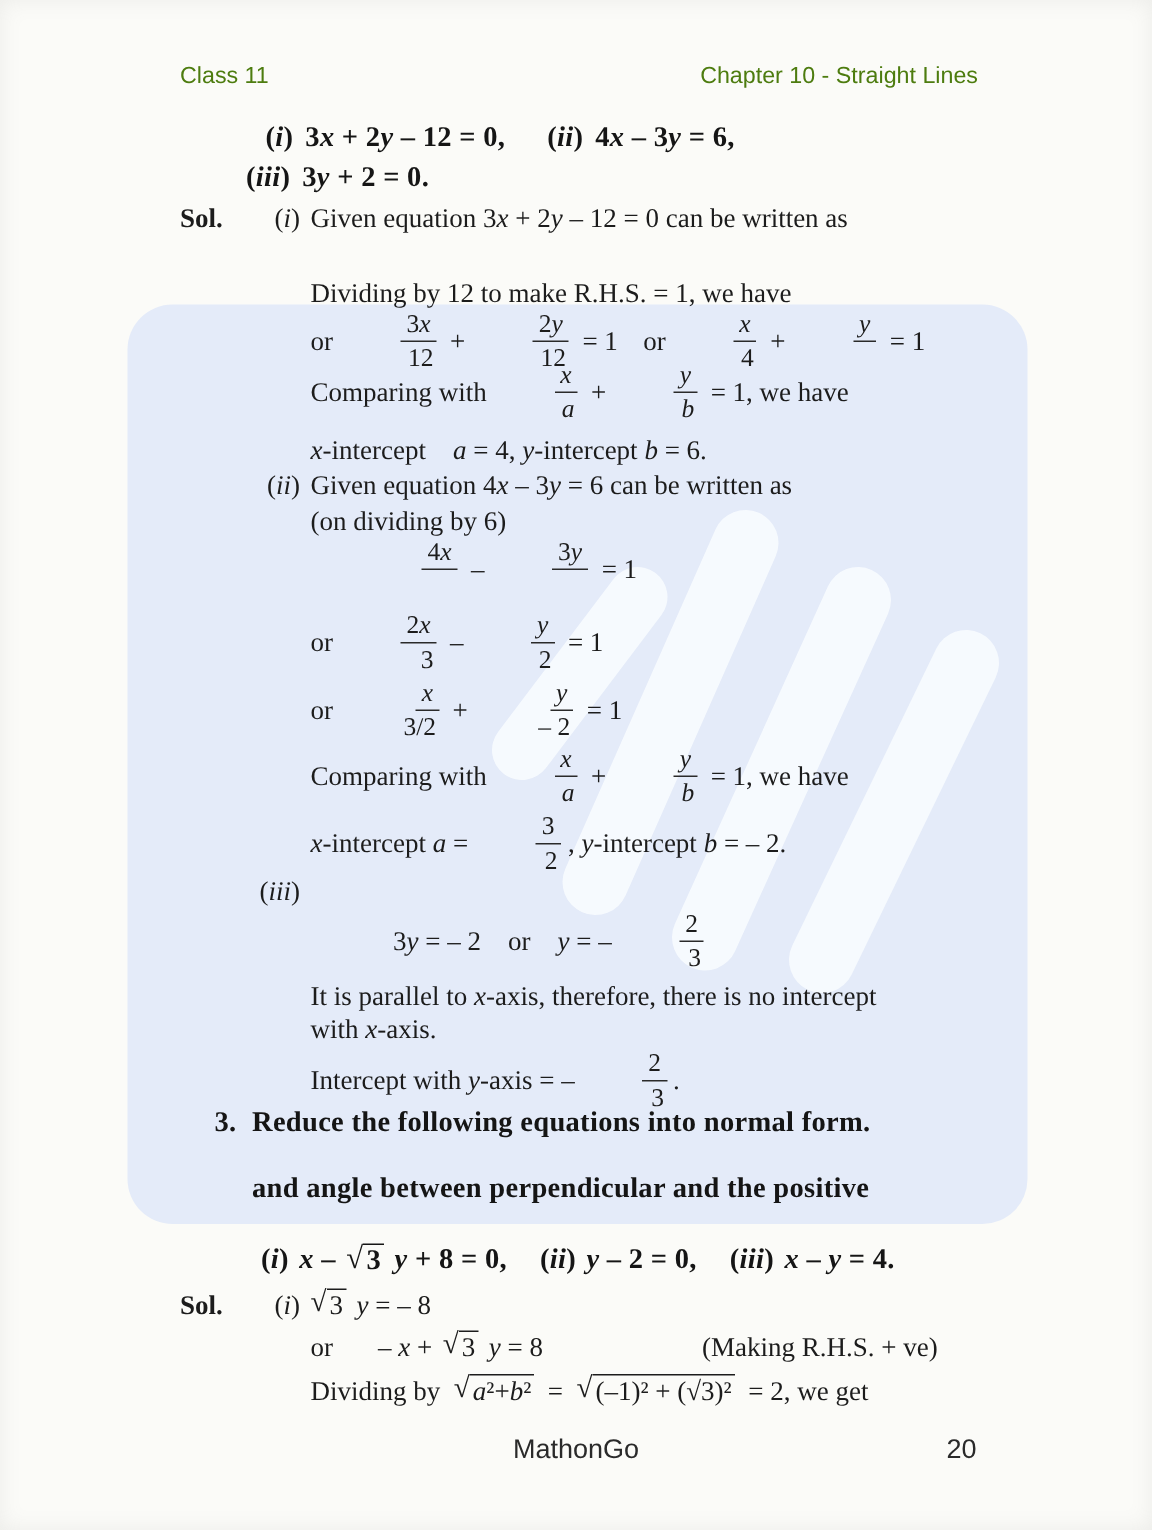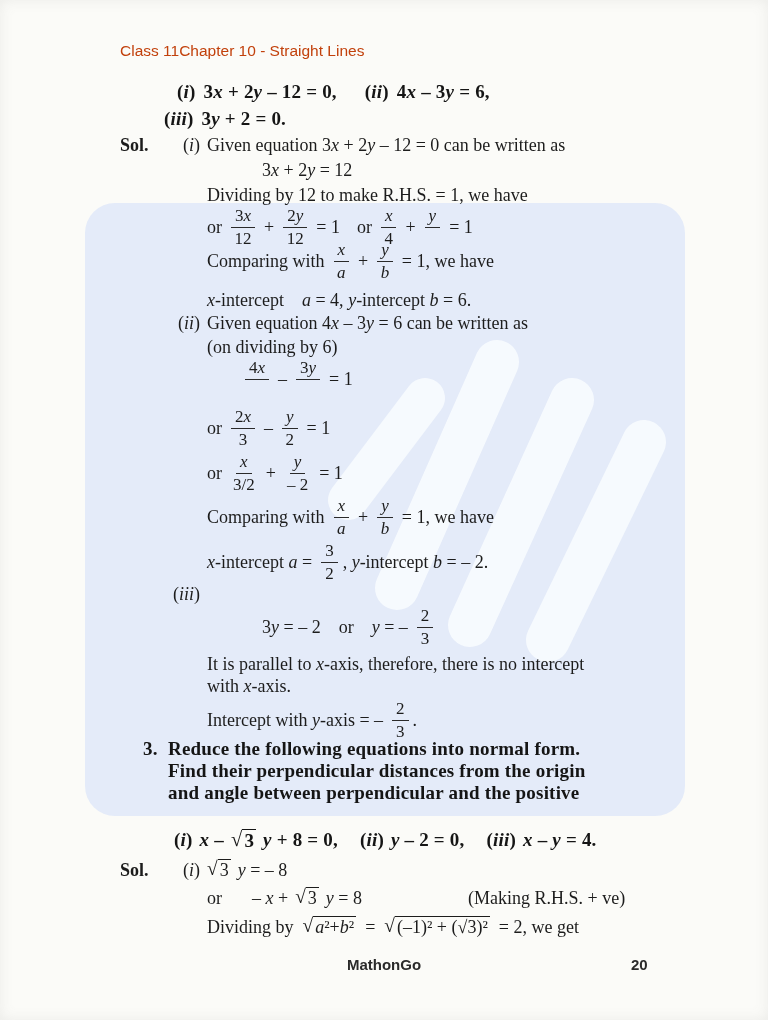--- a/index.html
+++ b/index.html
@@ -16,43 +16,43 @@
   }
   .hl-panel {
     position:absolute; left:85px; top:203px; width:600px; height:613px;
     background:var(--highlight,#e4ebf9); border-radius:30px;
   }
   .wm-svg { position:absolute; left:0; top:0; pointer-events:none; }
   .wm-stroke { stroke:var(--watermark,#f8fbfe); stroke-linecap:round; opacity:.93; fill:none; }
 
   .hdr {
     position:absolute; top:42px; left:120px; right:116px;
-    display:flex; justify-content:flex-start;
-    font-family:"Liberation Sans",sans-serif; font-size:15.5px; color:#c2410c;
+    display:flex; justify-content:space-between;
+    font-family:"Liberation Sans",sans-serif; font-size:15.5px; color:#4d7c0f;
   }
   .ftr {
     position:absolute; top:956px; left:0; width:768px; text-align:center;
-    font-family:"Liberation Sans",sans-serif; font-size:15px; color:#2a2a2a;font-weight:bold;
+    font-family:"Liberation Sans",sans-serif; font-size:18px; color:#2a2a2a;
   }
   .ftr .pgnum { position:absolute; left:631px; top:0; }
 
   .line { position:absolute; left:0; width:740px; height:24px; font-size:18px; line-height:23px; }
   .line > span { position:absolute; top:0; white-space:pre; }
   .mkcol { left:160px; width:40px; text-align:right; }
   .solcol { left:120px; font-weight:700; }
   .txcol { left:207px; }
 
   .frow { position:absolute; display:flex; align-items:center; gap:9px; font-size:18px; white-space:pre; }
   .frow > span { white-space:pre; }
 
   .b { font-weight:700; font-size:19px; letter-spacing:.2px; color:#151515; }
   .line.b, .frow.b { font-size:19px; }
 
-  .fr { display:inline-flex; flex-direction:column; align-items:center; text-align:center;
-        font-size:17px; line-height:1.12; vertical-align:middle; }
+  .fr { display:inline-flex; flex-direction:column; align-items:flex-end; text-align:center;
+        font-size:17px; line-height:1.12; vertical-align:middle;margin-left:36px; }
   .fr .n { display:block; border-bottom:1.4px solid #2a2a2a; padding:0 4px 1px; }
   .fr .d { display:block; padding:1px 2px 0; min-height:1em; }
 
   .sq { white-space:nowrap; display:inline-flex; align-items:flex-start; }
   .sq .rt { font-size:1.08em; line-height:1; }
   .sq .ov { border-top:1.4px solid currentColor; padding:0 2px; line-height:1.15; }
 
   .sp8  { display:inline-block; width:8px; }
   .sp12 { display:inline-block; width:12px; }
   i { font-style:italic; }
@@ -86,23 +86,20 @@
   <div class="frow b" style="top:108px;left:164px;gap:8px">
     <span>(<i>iii</i>)</span>
     <span>3<i>y</i> + 2 = 0.</span>
   </div>
 
   <div class="line" style="top:134px">
     <span class="solcol">Sol.</span>
     <span class="mkcol">(<i>i</i>)</span>
     <span class="txcol">Given equation 3<i>x</i> + 2<i>y</i> – 12 = 0 can be written as</span>
   </div>
-  <div class="line" style="top:159px">
-    <span style="left:262px">3<i>x</i> + 2<i>y</i> = 12</span>
-  </div>
   <div class="line" style="top:184px">
     <span class="txcol">Dividing by 12 to make R.H.S. = 1, we have</span>
   </div>
 
   <div class="frow" style="top:205px;left:207px;height:44px">
     <span>or</span>
     <span class="fr"><span class="n">3<i>x</i></span><span class="d">12</span></span>
     <span>+</span>
     <span class="fr"><span class="n">2<i>y</i></span><span class="d">12</span></span>
     <span>= 1</span>
@@ -188,23 +185,20 @@
 
   <div class="frow" style="top:697px;left:207px;height:46px">
     <span>Intercept with <i>y</i>-axis = –</span>
     <span class="fr"><span class="n">2</span><span class="d">3</span></span>
     <span style="margin-left:-5px">.</span>
   </div>
 
   <div class="line b" style="top:737px">
     <span style="left:143px">3.</span>
     <span style="left:168px">Reduce the following equations into normal form.</span>
-  </div>
-  <div class="line b" style="top:759px">
-    <span style="left:168px">Find their perpendicular distances from the origin</span>
   </div>
   <div class="line b" style="top:781px">
     <span style="left:168px">and angle between perpendicular and the positive</span>
   </div>
 
   <div class="frow b" style="top:827px;left:174px;gap:7px;height:26px">
     <span>(<i>i</i>)</span>
     <span><i>x</i> –</span>
     <span class="sq"><span class="rt">√</span><span class="ov">3</span></span>
     <span><i>y</i> + 8 = 0,</span>

